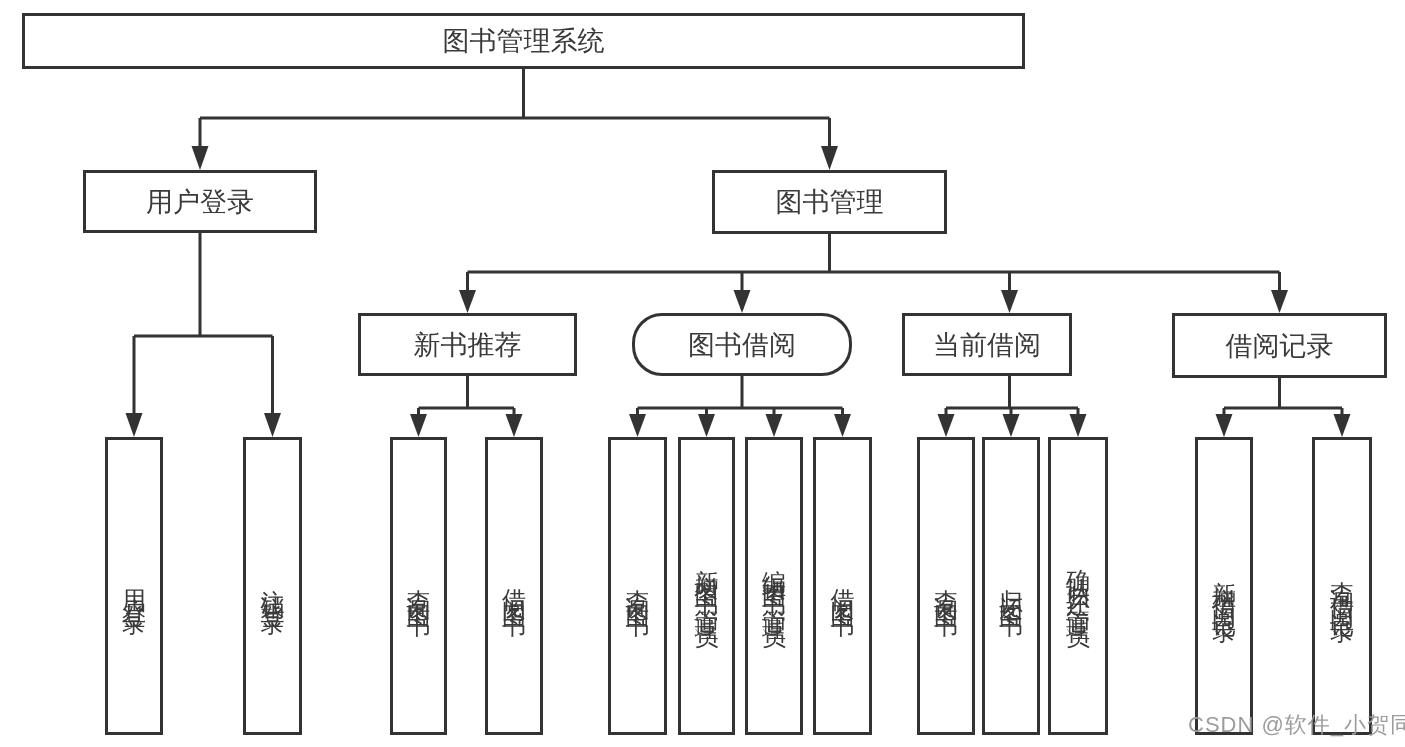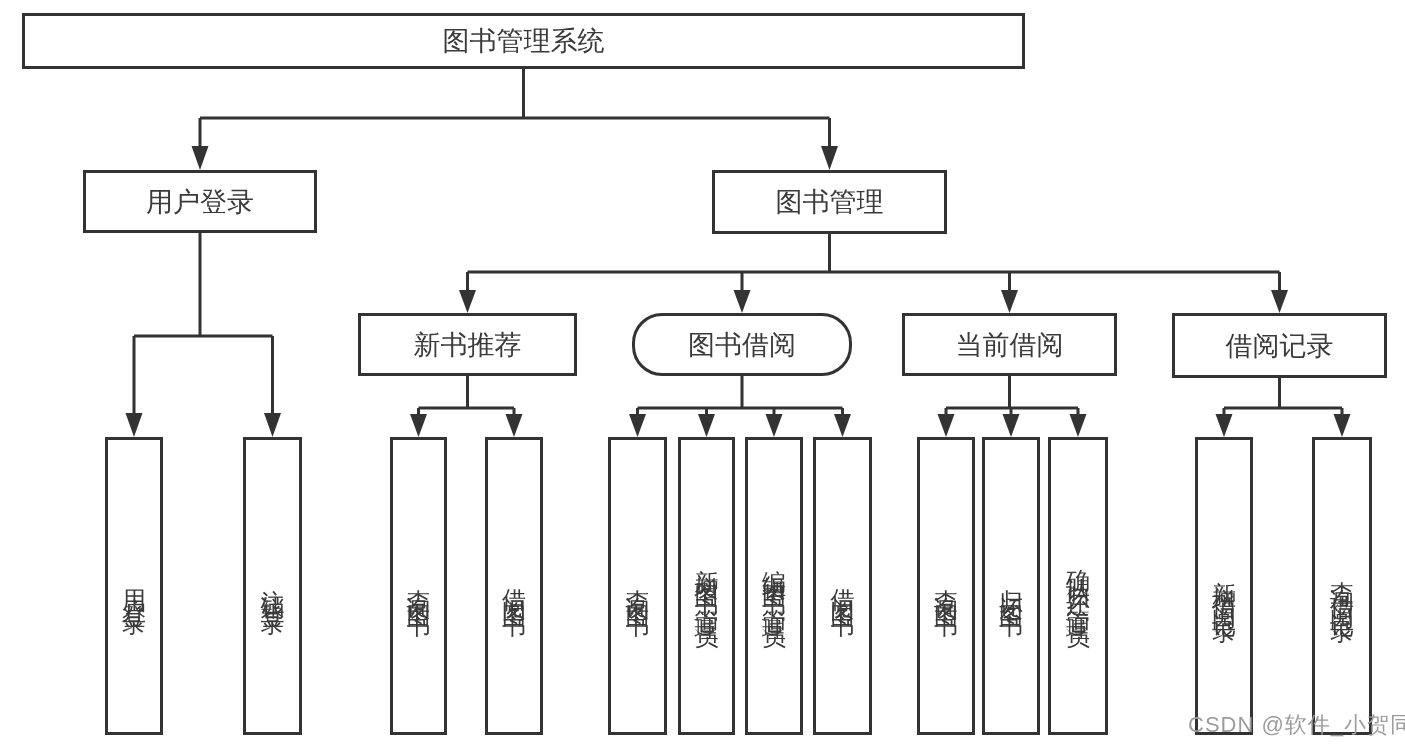--- a/index.html
+++ b/index.html
@@ -95,21 +95,21 @@
   <div class="node h" style="left:358px; top:313px; width:219px; height:63px;">
     <span class="lbl">新书推荐</span>
   </div>
 
   <div class="node h" style="left:712px; top:170px; width:235px; height:64px;">
     <span class="lbl">图书管理</span>
   </div>
   <div class="node h" style="left:632px; top:313px; width:220px; height:63px;border-radius:30px;">
     <span class="lbl">图书借阅</span>
   </div>
-  <div class="node h" style="left:902px; top:313px; width:215px; height:63px;">
+  <div class="node h" style="left:902px; top:313px; width:170px; height:63px;">
     <span class="lbl">当前借阅</span>
   </div>
   <div class="node h" style="left:1172px; top:313px; width:215px; height:65px;">
     <span class="lbl">借阅记录</span>
   </div>
 
   <div class="node v" style="left:105px; top:437px; width:58px; height:298px;">
     <span class="lbl">用户登录</span>
   </div>
   <div class="node v" style="left:243px; top:437px; width:59px; height:298px;">

